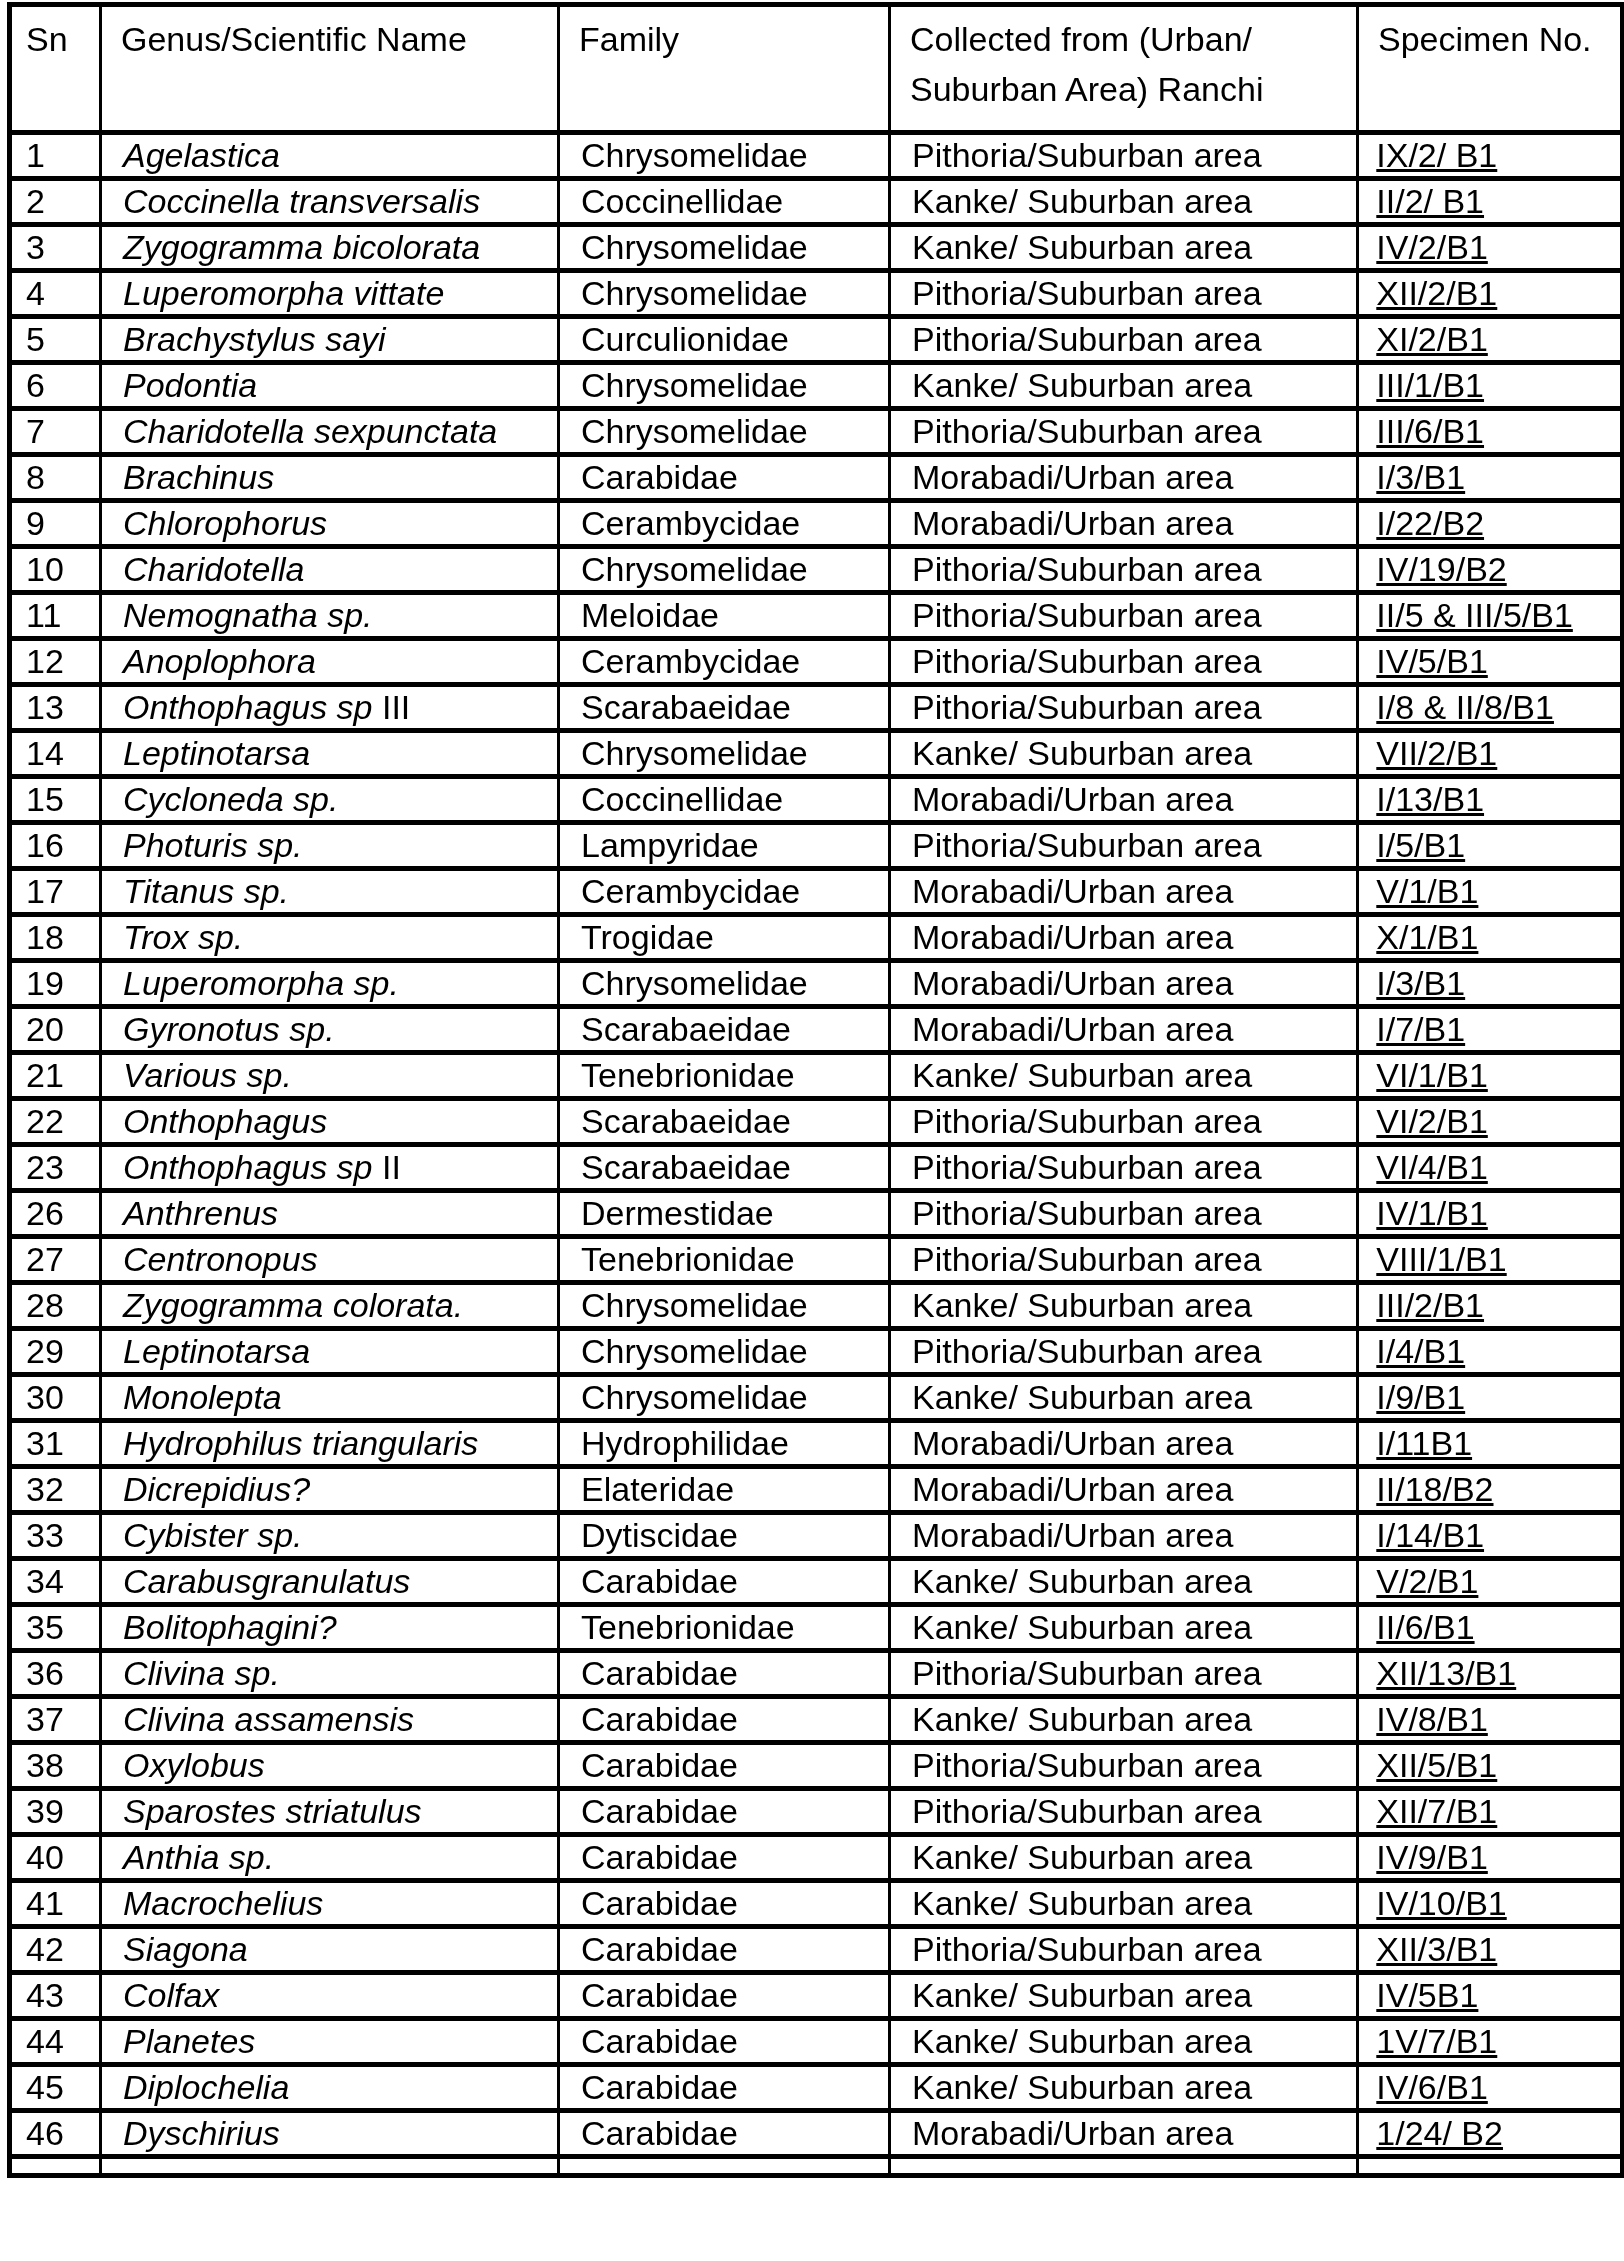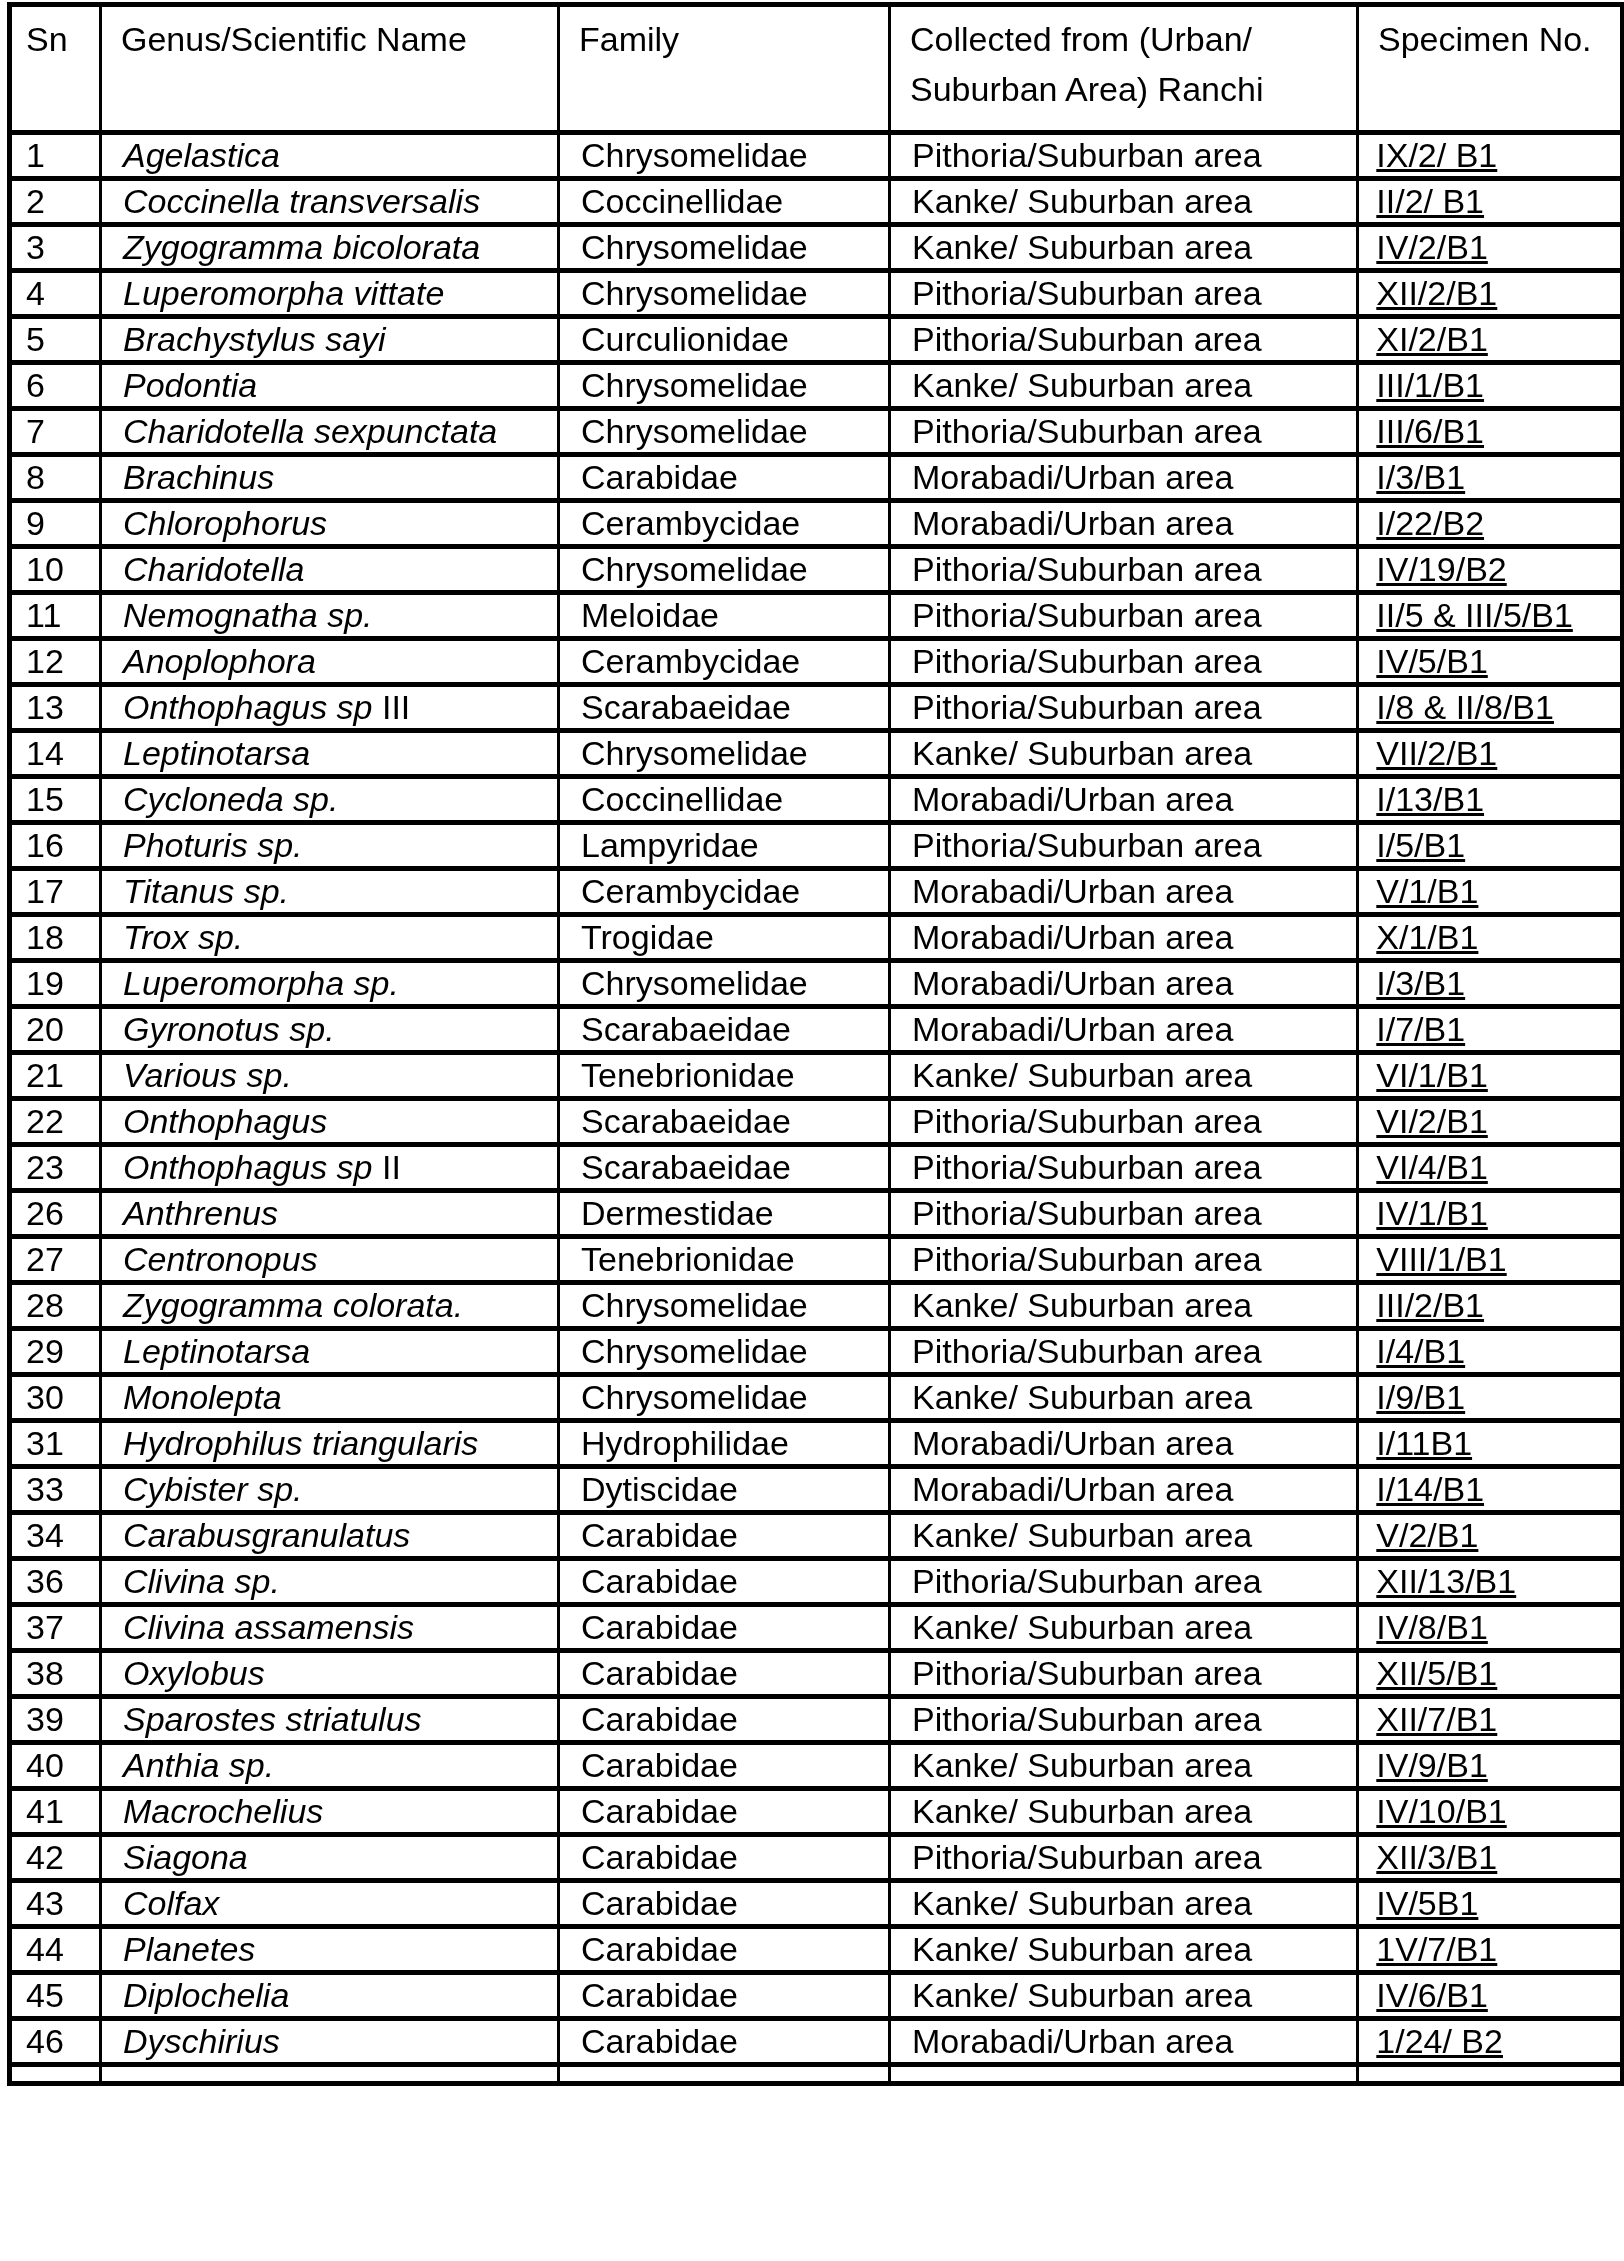--- a/index.html
+++ b/index.html
@@ -285,32 +285,46 @@
           <td class="col-specimen">I/9/B1</td>
         </tr>
         <tr>
           <td class="col-sn">31</td>
           <td class="col-genus"><span class="genus-name">Hydrophilus triangularis</span></td>
           <td class="col-family">Hydrophilidae</td>
           <td class="col-collected">Morabadi/Urban area</td>
           <td class="col-specimen">I/11B1</td>
         </tr>
         <tr>
+          <td class="col-sn">32</td>
+          <td class="col-genus"><span class="genus-name">Dicrepidius?</span></td>
+          <td class="col-family">Elateridae</td>
+          <td class="col-collected">Morabadi/Urban area</td>
+          <td class="col-specimen">II/18/B2</td>
+        </tr>
+        <tr>
           <td class="col-sn">33</td>
           <td class="col-genus"><span class="genus-name">Cybister sp.</span></td>
           <td class="col-family">Dytiscidae</td>
           <td class="col-collected">Morabadi/Urban area</td>
           <td class="col-specimen">I/14/B1</td>
         </tr>
         <tr>
           <td class="col-sn">34</td>
           <td class="col-genus"><span class="genus-name">Carabusgranulatus</span></td>
           <td class="col-family">Carabidae</td>
           <td class="col-collected">Kanke/ Suburban area</td>
           <td class="col-specimen">V/2/B1</td>
+        </tr>
+        <tr>
+          <td class="col-sn">35</td>
+          <td class="col-genus"><span class="genus-name">Bolitophagini?</span></td>
+          <td class="col-family">Tenebrionidae</td>
+          <td class="col-collected">Kanke/ Suburban area</td>
+          <td class="col-specimen">II/6/B1</td>
         </tr>
         <tr>
           <td class="col-sn">36</td>
           <td class="col-genus"><span class="genus-name">Clivina sp.</span></td>
           <td class="col-family">Carabidae</td>
           <td class="col-collected">Pithoria/Suburban area</td>
           <td class="col-specimen">XII/13/B1</td>
         </tr>
         <tr>
           <td class="col-sn">37</td>

